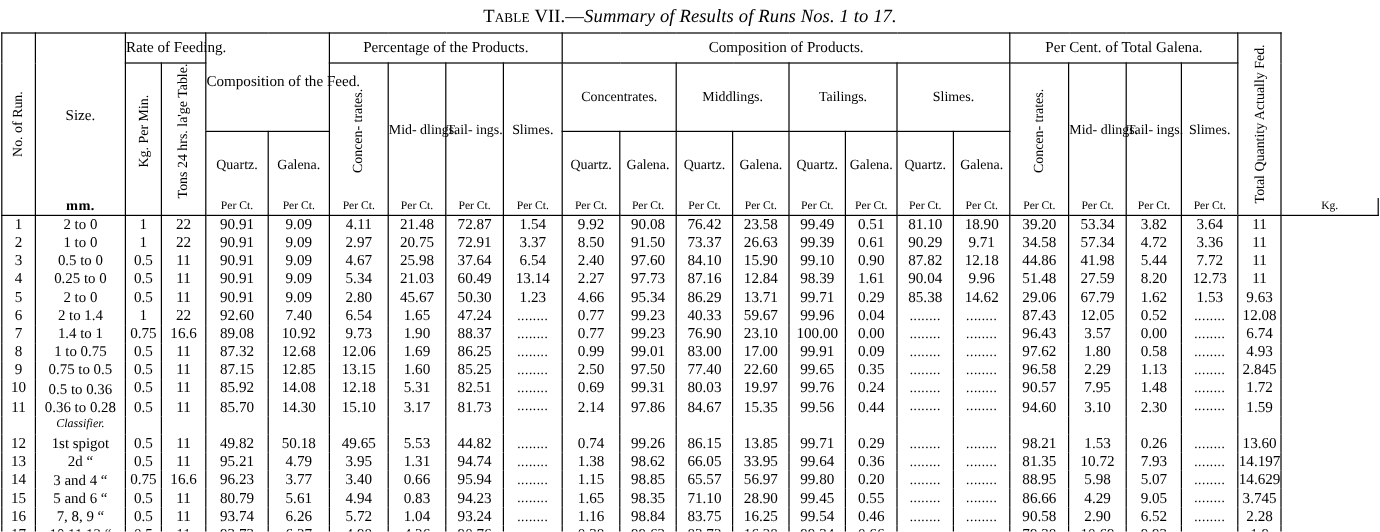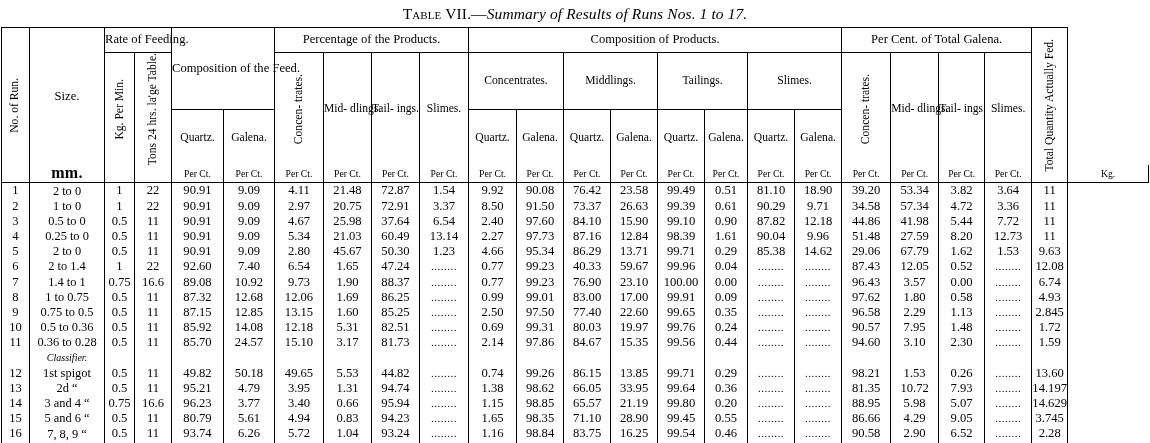--- a/index.html
+++ b/index.html
@@ -79,21 +79,21 @@
     line-height:1;
   }
   td.num{text-align:right;padding-right:5px;}
   td.numc{text-align:center;}
   td.runno{text-align:right;padding-right:4px;}
   td.size{text-align:left;padding-left:3px;font-size:12.4px;}
   td.kg{text-align:right;padding-right:6px;}
   td.kgl{text-align:left;padding-left:4px;}
   .dots{letter-spacing:.5px;font-size:11px;}
   .classifier{font-style:italic;text-align:center;font-size:10px;}
-  .mmlabel{font-weight:bold;font-size:16px;letter-spacing:.3px;text-align:right;}
+  .mmlabel{font-weight:bold;font-size:12px;letter-spacing:.3px;text-align:right;}
 </style>
 </head>
 <body>
 
 <div class="page">
 
   <div class="caption">
     <span class="tbl">Table</span>
     <span class="tbl">VII.</span><span>—</span><span class="it">Summary of Results of Runs Nos. 1 to 17.</span>
   </div>
@@ -492,21 +492,21 @@
           <td class="br num"><span>1.48</span></td>
           <td class="br num"><span class="dots">........</span></td>
           <td class="br kg"><span>1.72</span></td>
         </tr>
         <tr>
           <td class="br bl runno"><span>11</span></td>
           <td class="br size"><span>0.36 to 0.28</span></td>
           <td class="br numc"><span>0.5</span></td>
           <td class="br numc"><span>11</span></td>
           <td class="br num"><span>85.70</span></td>
-          <td class="br num"><span>24.57</span></td>
+          <td class="br num"><span>14.30</span></td>
           <td class="br num"><span>15.10</span></td>
           <td class="br num"><span>3.17</span></td>
           <td class="br num"><span>81.73</span></td>
           <td class="br num"><span class="dots">........</span></td>
           <td class="br num"><span>2.14</span></td>
           <td class="br num"><span>97.86</span></td>
           <td class="br num"><span>84.67</span></td>
           <td class="br num"><span>15.35</span></td>
           <td class="br num"><span>99.56</span></td>
           <td class="br num"><span>0.44</span></td>
@@ -600,21 +600,21 @@
           <td class="br numc"><span>16.6</span></td>
           <td class="br num"><span>96.23</span></td>
           <td class="br num"><span>3.77</span></td>
           <td class="br num"><span>3.40</span></td>
           <td class="br num"><span>0.66</span></td>
           <td class="br num"><span>95.94</span></td>
           <td class="br num"><span class="dots">........</span></td>
           <td class="br num"><span>1.15</span></td>
           <td class="br num"><span>98.85</span></td>
           <td class="br num"><span>65.57</span></td>
-          <td class="br num"><span>21.19</span></td>
+          <td class="br num"><span>56.97</span></td>
           <td class="br num"><span>99.80</span></td>
           <td class="br num"><span>0.20</span></td>
           <td class="br num"><span class="dots">........</span></td>
           <td class="br num"><span class="dots">........</span></td>
           <td class="br num"><span>88.95</span></td>
           <td class="br num"><span>5.98</span></td>
           <td class="br num"><span>5.07</span></td>
           <td class="br num"><span class="dots">........</span></td>
           <td class="br kg"><span>14.629</span></td>
         </tr>

